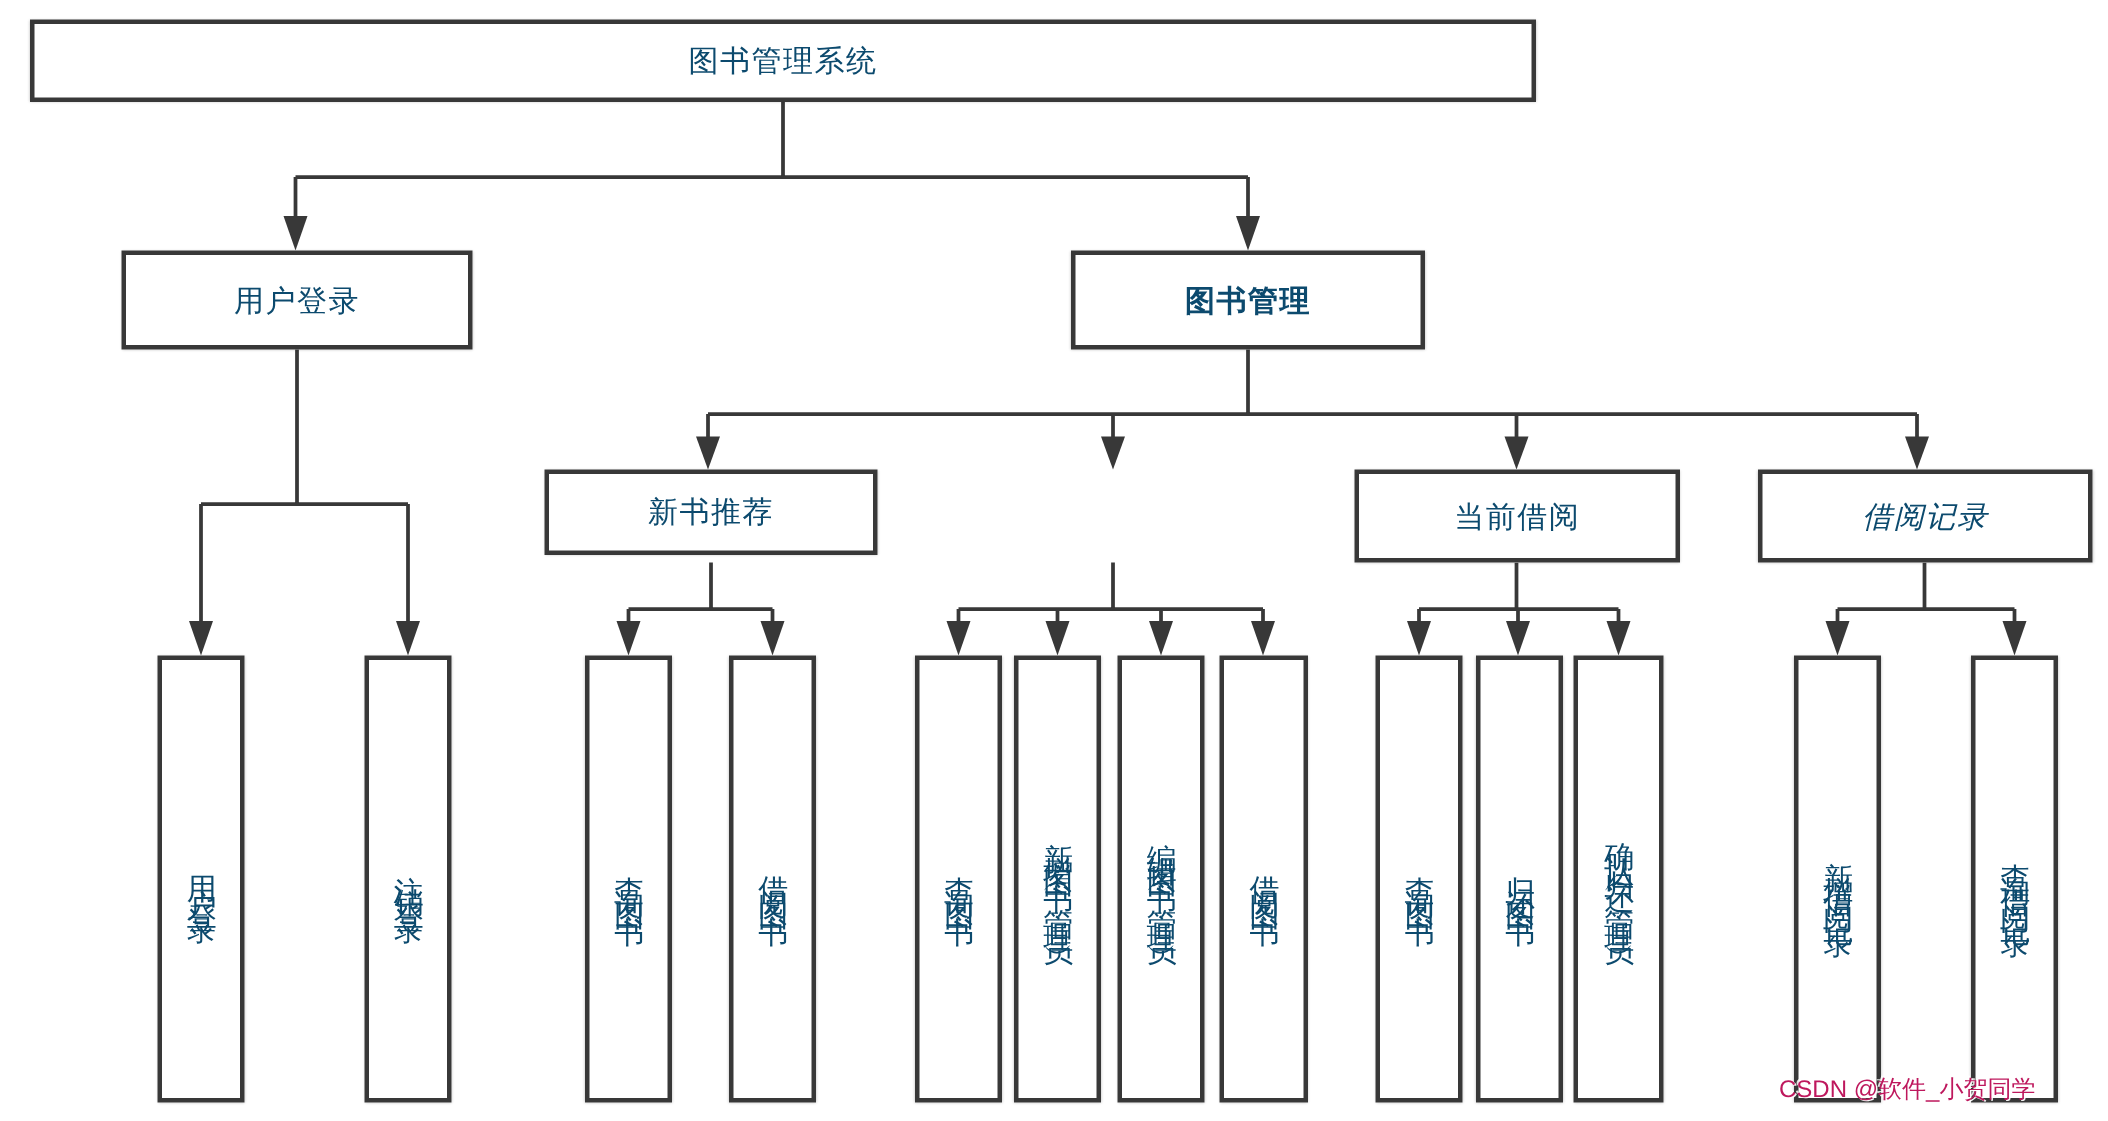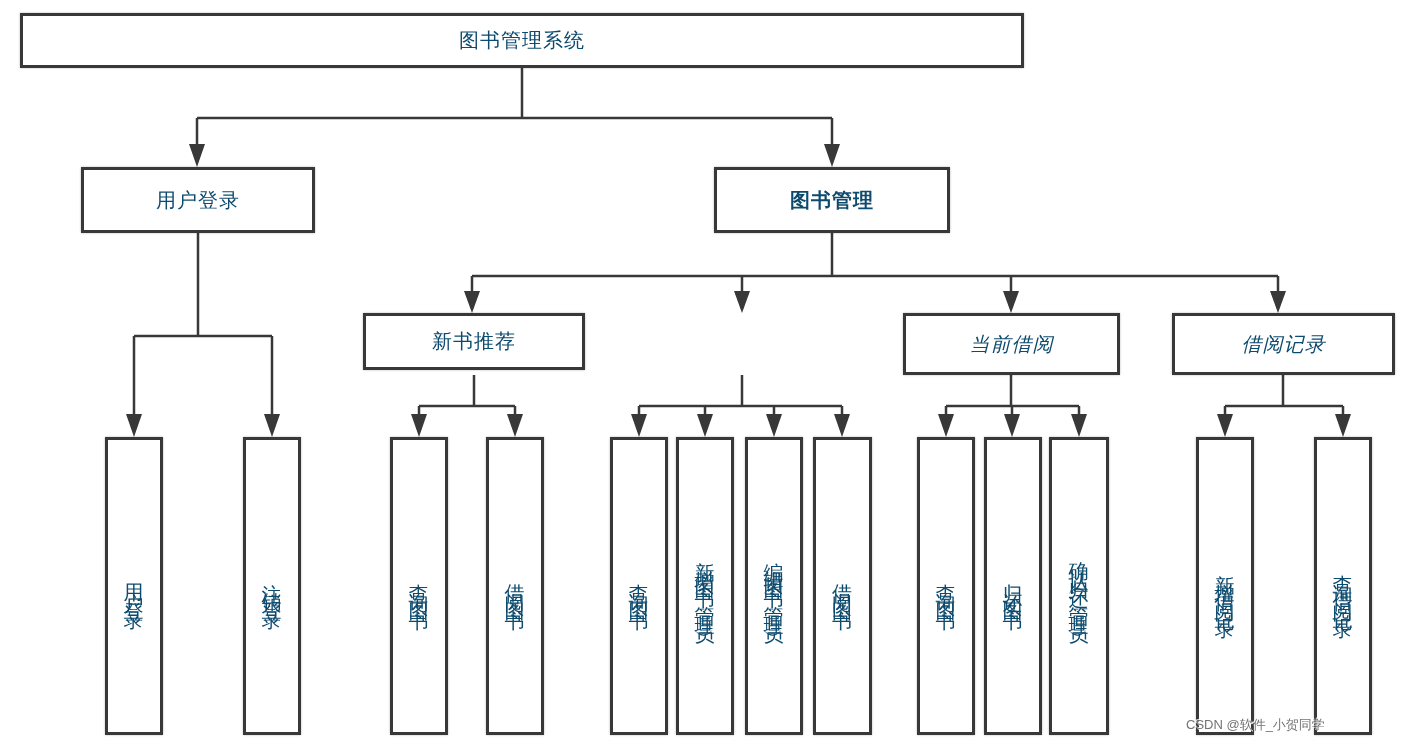--- a/index.html
+++ b/index.html
@@ -20,33 +20,33 @@
     font-size:20px;letter-spacing:9px;line-height:1;
   }
   
   #n-root{left:20px;top:13px;width:1004px;height:55px;}
   
   #n-l1a{left:81px;top:167px;width:234px;height:66px;}
   #n-l1b{left:714px;top:167px;width:236px;height:66px;font-weight:bold;}
   
   #n-l2a{left:363px;top:313px;width:222px;height:57px;text-align:center;}
   #n-l2b{left:634px;top:313px;width:216px;height:62px;}
-  #n-l2c{left:903px;top:313px;width:217px;height:62px;font-style:italic;}
+  #n-l2c{left:903px;top:313px;width:217px;height:62px;}
   #n-l2d{left:1172px;top:313px;width:223px;height:62px;font-style:italic;}
   
   .leaf{top:437px;width:58px;height:298px;}
   #f1{left:105px;}  #f2{left:243px;}
   #f3{left:390px;}  #f4{left:486px;}
   #f5{left:610px;}  #f6{left:676px;}  #f7{left:745px;}  #f8{left:813px;width:59px;}
   #f9{left:917px;}  #f10{left:984px;} #f11{left:1049px;width:60px;}
   #f12{left:1196px;}#f13{left:1314px;}
   
   .watermark{
     position:absolute;z-index:3;left:1186px;top:716px;
-    font-size:13px;color:#737373;white-space:nowrap;
+    font-size:16px;color:#be185d;white-space:nowrap;
     text-shadow:1px 1px 0 rgba(255,255,255,.95),-1px -1px 0 rgba(255,255,255,.85);
   }
 </style>
 </head>
 <body>
 
 <div class="canvas">
 
   <svg class="connectors" width="1405" height="747" viewBox="0 0 1405 747" fill="none" stroke="#383838" stroke-width="2.5">
 

